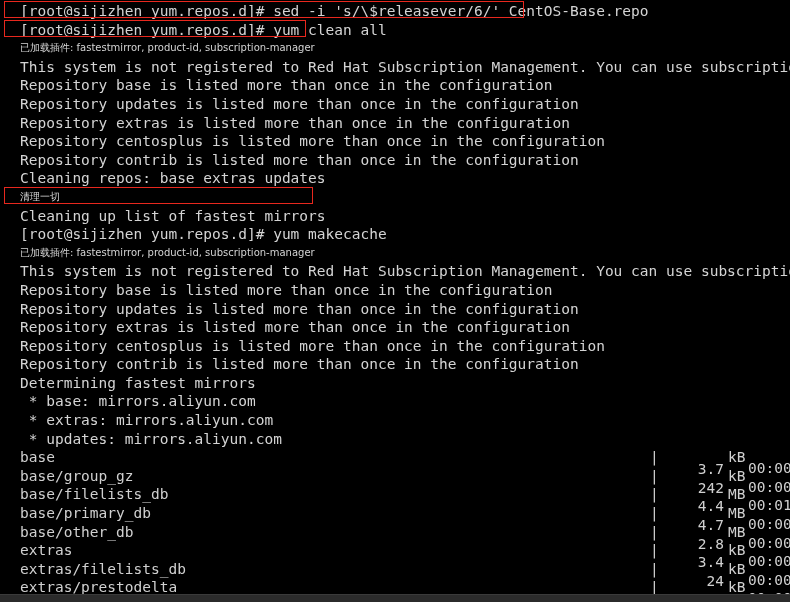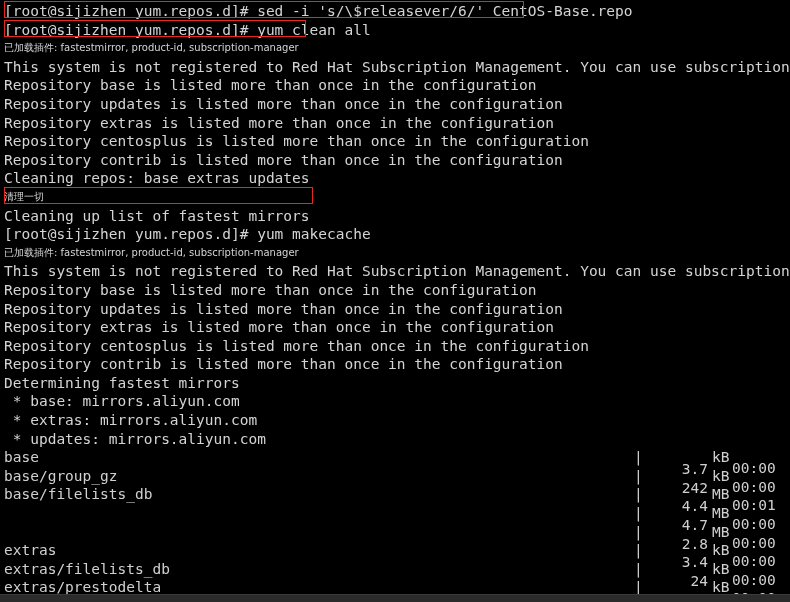--- a/index.html
+++ b/index.html
@@ -21,21 +21,21 @@
     background: #000000;
     box-sizing: border-box;
   }
 
   #screen {
     position: absolute;
     left: 0;
     top: 0;
     width: 790px;
     height: 594px;
-    padding: 2px 0 0 4px;
+    padding: 2px 0 0 20px;
     box-sizing: border-box;
     overflow: hidden;
   }
 
   .line {
     position: relative;
     height: 18.6px;
     line-height: 18.6px;
     font-size: 14.5px;
     white-space: pre;
@@ -153,26 +153,28 @@
       <span class="time">00:00</span>
     </div>
     <div class="row">
       <span class="name">base/filelists_db</span>
       <span class="bar">|</span>
       <span class="size">4.4</span>
       <span class="unit">MB</span>
       <span class="time">00:01</span>
     </div>
     <div class="row">
+      <span class="name">base/primary_db</span>
       <span class="bar">|</span>
       <span class="size">4.7</span>
       <span class="unit">MB</span>
       <span class="time">00:00</span>
     </div>
     <div class="row">
+      <span class="name">base/other_db</span>
       <span class="bar">|</span>
       <span class="size">2.8</span>
       <span class="unit">MB</span>
       <span class="time">00:00</span>
     </div>
     <div class="row">
       <span class="name">extras</span>
       <span class="bar">|</span>
       <span class="size">3.4</span>
       <span class="unit">kB</span>

